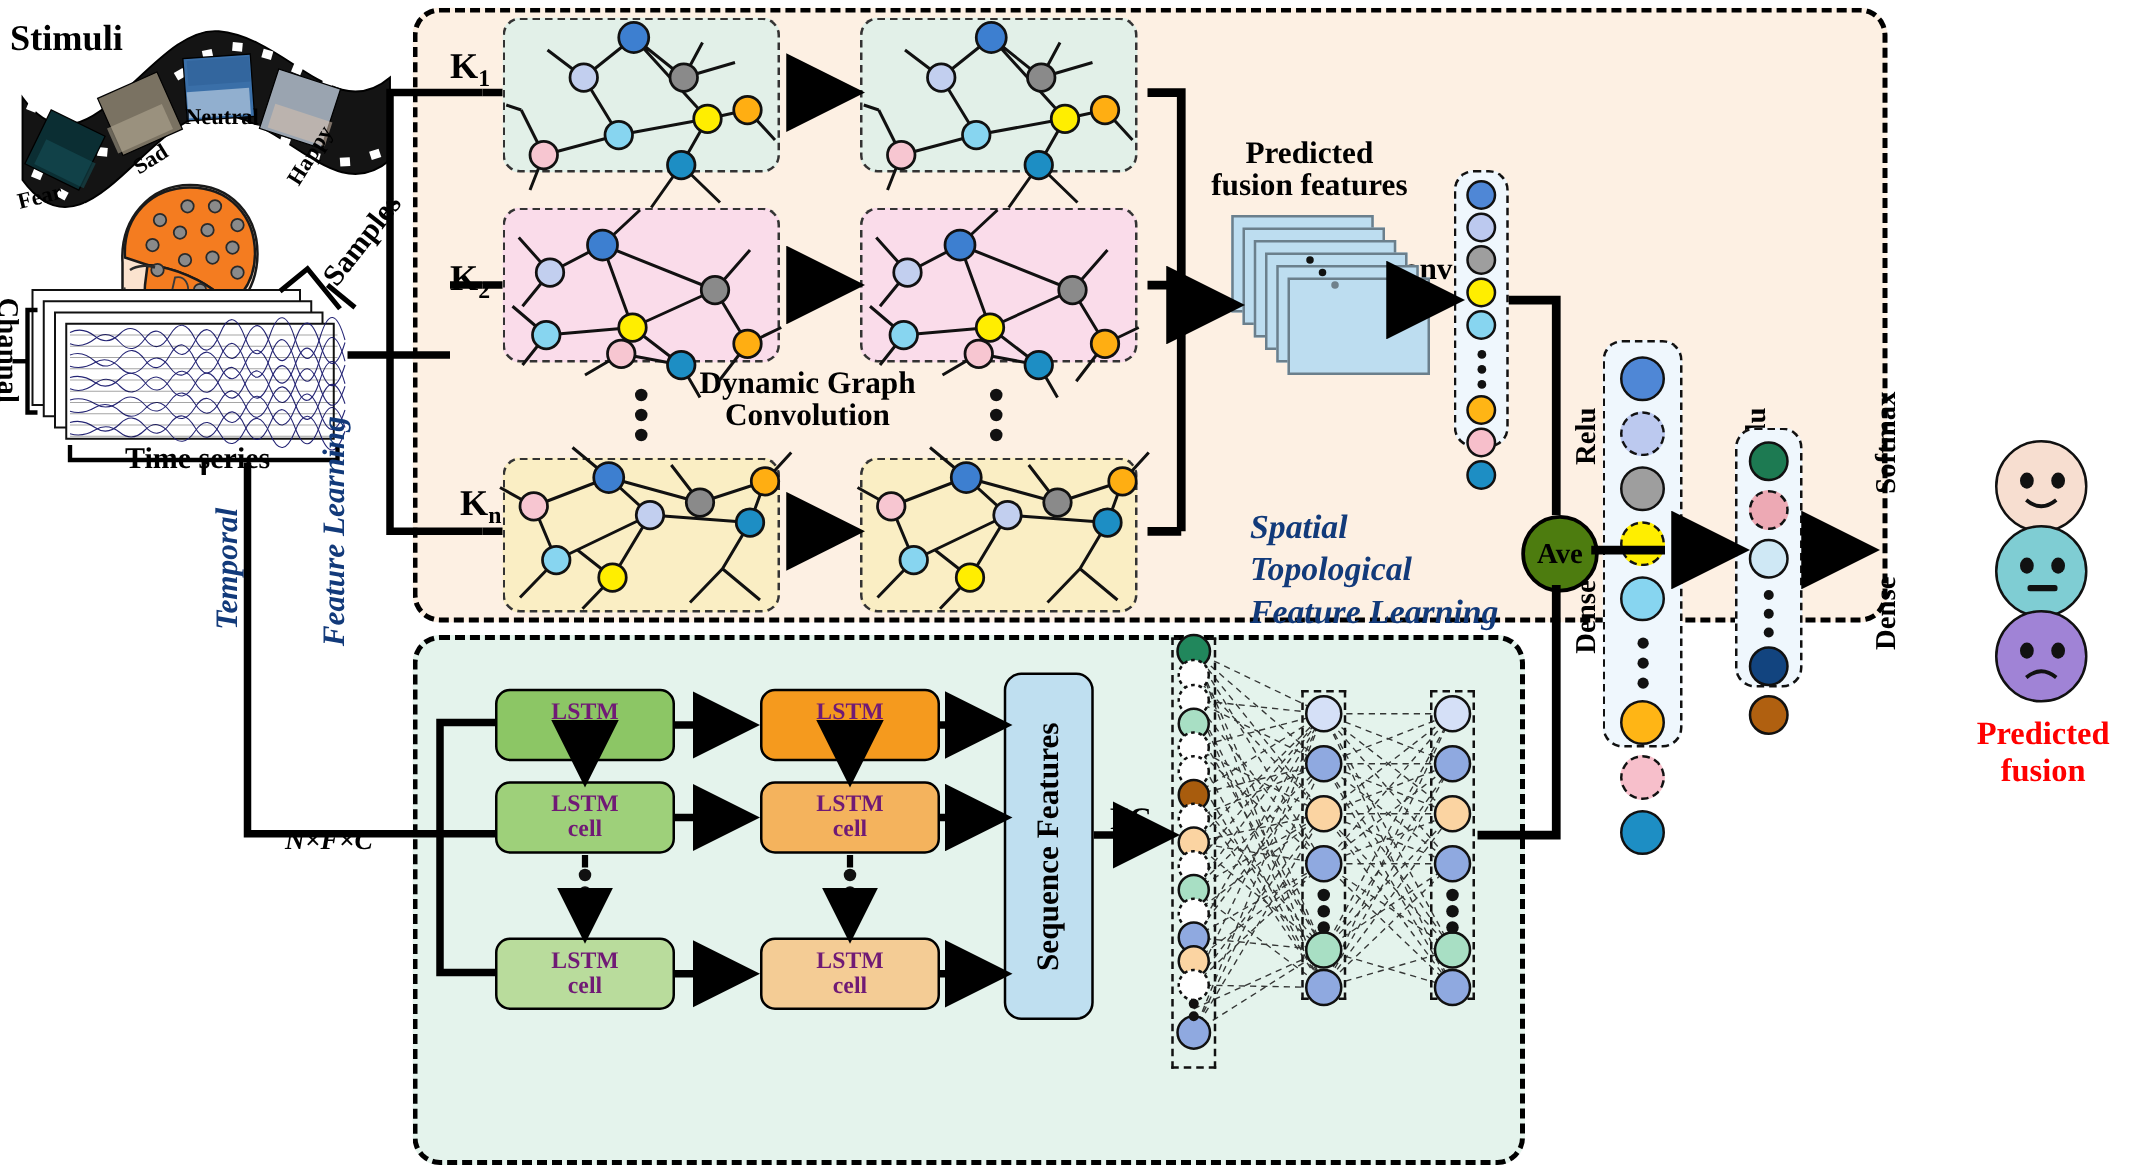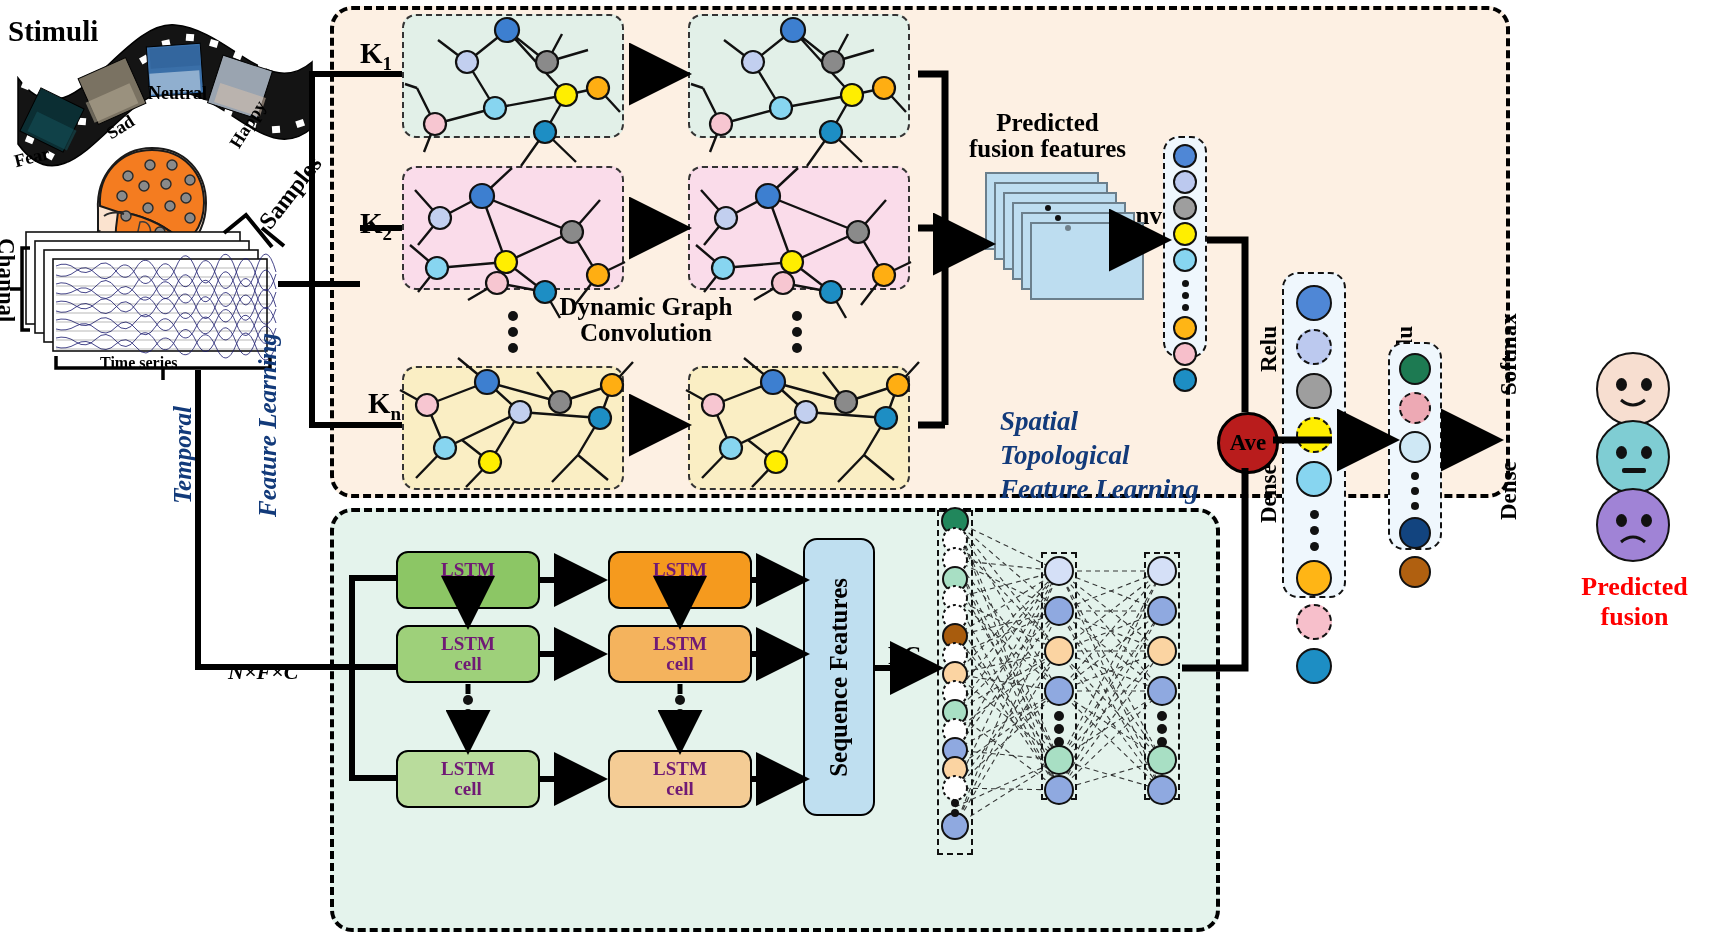--- a/index.html
+++ b/index.html
@@ -173,21 +173,21 @@
     <path d="M163,368 v12" stroke="#000" stroke-width="3.5"></path>
   </svg>
 
   <div class="abs lbl" style="left:8px;top:16px;font-size:29px;">Stimuli</div>
   <div class="abs lbl" style="left:14px;top:148px;font-size:18px;transform:rotate(-14deg);">Fear</div>
   <div class="abs lbl" style="left:106px;top:118px;font-size:18px;transform:rotate(-32deg);">Sad</div>
   <div class="abs lbl" style="left:148px;top:84px;font-size:18px;">Neutral</div>
   <div class="abs lbl" style="left:222px;top:115px;font-size:18px;transform:rotate(-58deg);">Happy</div>
   <div class="abs lbl" style="left:248px;top:180px;font-size:24px;transform:rotate(-52deg);">Samples</div>
   <div class="abs lbl" style="left:-6px;top:238px;font-size:23px;writing-mode:vertical-rl;">Channal</div>
-  <div class="abs lbl" style="left:100px;top:355px;font-size:16px;">Time series</div>
+  <div class="abs lbl" style="left:100px;top:355px;font-size:24px;">Time series</div>
 </div>
 
 <div class="abs italic-blue" style="left:162px;top:385px;width:180px;height:280px;">
   <div class="abs" style="left:-28px;top:56px;font-size:25px;transform:rotate(-90deg);white-space:nowrap;">Temporal</div>
   <div class="abs" style="left:14px;top:26px;font-size:25px;transform:rotate(-90deg);white-space:nowrap;">Feature Learning</div>
 </div>
 <div class="abs lbl" style="left:228px;top:660px;font-size:22px;font-style:italic;">N×F×C</div>
 
 <div class="abs lbl" style="left:360px;top:38px;font-size:29px;">
   <span>K</span><sub style="font-size:19px;">1</sub>
@@ -329,21 +329,21 @@
   <svg style="position:absolute;left:0;top:0;width:70px;height:70px;">
     <path d="M23,52 Q35,42 47,52" stroke="#111" stroke-width="3" fill="none"></path>
   </svg>
 </div>
 
 <div class="abs red" style="left:1572px;top:572px;font-size:26px;text-align:center;width:125px;line-height:1.15;">
   <div>Predicted</div>
   <div>fusion</div>
 </div>
 
-<div class="abs" style="left:1217px;top:412px;width:56px;height:56px;border:3.5px solid #000;border-radius:50%;background:#b91c1c;
+<div class="abs" style="left:1217px;top:412px;width:56px;height:56px;border:3.5px solid #000;border-radius:50%;background:#4d7c0f;
             display:flex;align-items:center;justify-content:center;">
   <span class="lbl" style="font-size:23px;">Ave</span>
 </div>
 
 <svg class="overlay" viewBox="0 0 1725 937">
   <defs>
     <marker id="ah" markerWidth="9" markerHeight="9" refX="7" refY="4.5" orient="auto">
       <path d="M0,0 L9,4.5 L0,9 z" fill="#000"></path>
     </marker>
     <marker id="ahs" markerWidth="8" markerHeight="8" refX="6.5" refY="4" orient="auto">

